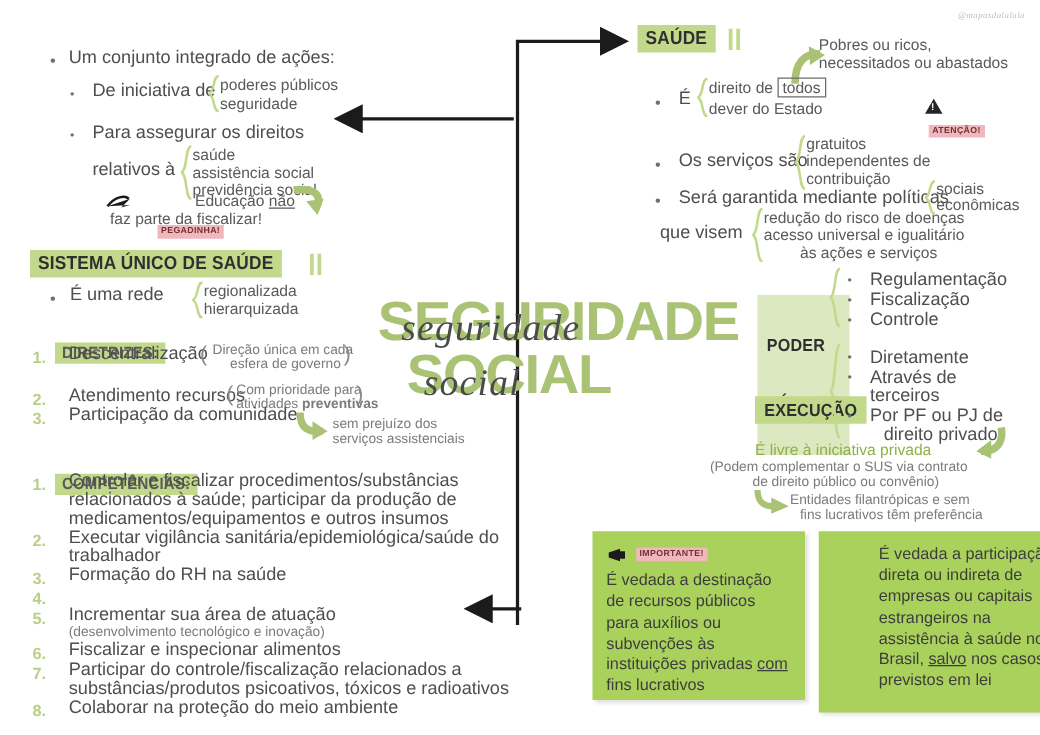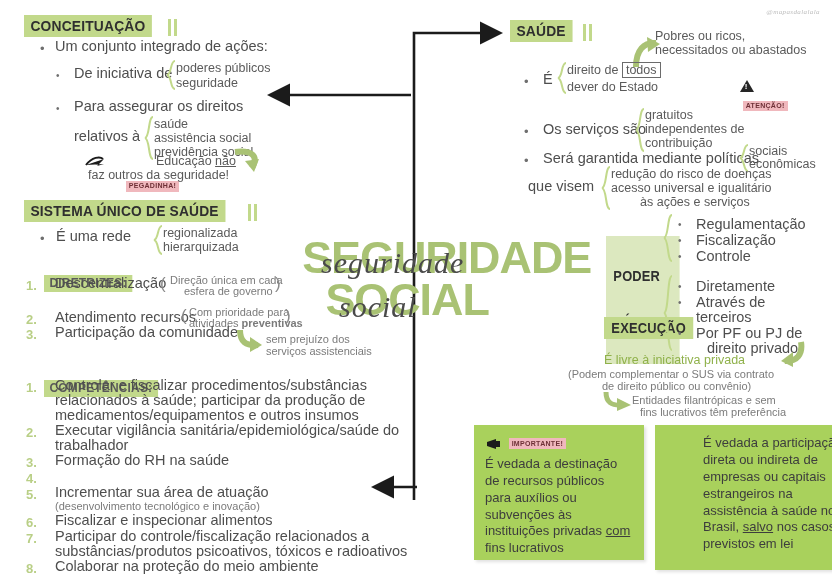--- a/index.html
+++ b/index.html
@@ -99,24 +99,20 @@
 
     <path d="M414,500 L414,33 L498,33" stroke="#1b1b1b" stroke-width="2.6" fill="none" marker-end="url(#ah)"></path>
 
     <path d="M411,95 L272,95" stroke="#1b1b1b" stroke-width="2.6" fill="none" marker-end="url(#ah)"></path>
 
     <path d="M417,487 L376,487" stroke="#1b1b1b" stroke-width="2.6" fill="none" marker-end="url(#ah)"></path>
   </svg>
 
   <div class="wm">@mapasdalalala</div>
 
-  <div class="t hdrow" style="left:24px;top:15px;">
-    <span class="chip">CONCEITUAÇÃO</span>
-    <span class="bars"><i></i><i></i></span>
-  </div>
 
   <div class="t bul" style="left:40px;top:41px;">•</div>
   <div class="t b" style="left:55px;top:38px;">Um conjunto integrado de ações:</div>
 
   <div class="t bul" style="left:56px;top:70px;font-size:10px;">•</div>
   <div class="t b" style="left:74px;top:65px;">De iniciativa de</div>
   <svg class="brace" style="left:165px;top:60px;" width="12" height="30">
     <path d="M10,1 C5,1 7,14 2,15 C7,16 5,29 10,29" stroke="#c2d98b" stroke-width="2" fill="none"></path>
   </svg>
   <div class="t sm" style="left:176px;top:61px;">poderes públicos</div>
@@ -134,21 +130,21 @@
   <div class="t sm" style="left:154px;top:145px;">previdência social</div>
 
   <svg style="position:absolute;left:84px;top:153px;" width="22" height="16">
     <path d="M2,12 L20,6 L13,13 L20,11 Z" fill="#1b1b1b"></path>
     <path d="M2,12 C8,4 16,3 19,6" stroke="#1b1b1b" stroke-width="2" fill="none"></path>
   </svg>
   <div class="t" style="left:108px;top:156px;">
     <span class="badge">PEGADINHA!</span>
   </div>
   <div class="t sm" style="left:156px;top:154px;"><span>Educação </span><u>não</u></div>
-  <div class="t sm" style="left:88px;top:168px;">faz outros da seguridade!</div>
+  <div class="t sm" style="left:88px;top:168px;">faz parte da fiscalizar!</div>
   <svg style="position:absolute;left:232px;top:148px;" width="30" height="26">
     <path d="M3,4 C20,2 27,8 20,20" stroke="#a9c274" stroke-width="6" fill="none"></path>
     <path d="M13,13 L22,24 L27,11 Z" fill="#a9c274"></path>
   </svg>
 
   <div class="t hdrow" style="left:24px;top:200px;">
     <span class="chip">SISTEMA ÚNICO DE SAÚDE</span>
     <span class="bars"><i></i><i></i></span>
   </div>
 

